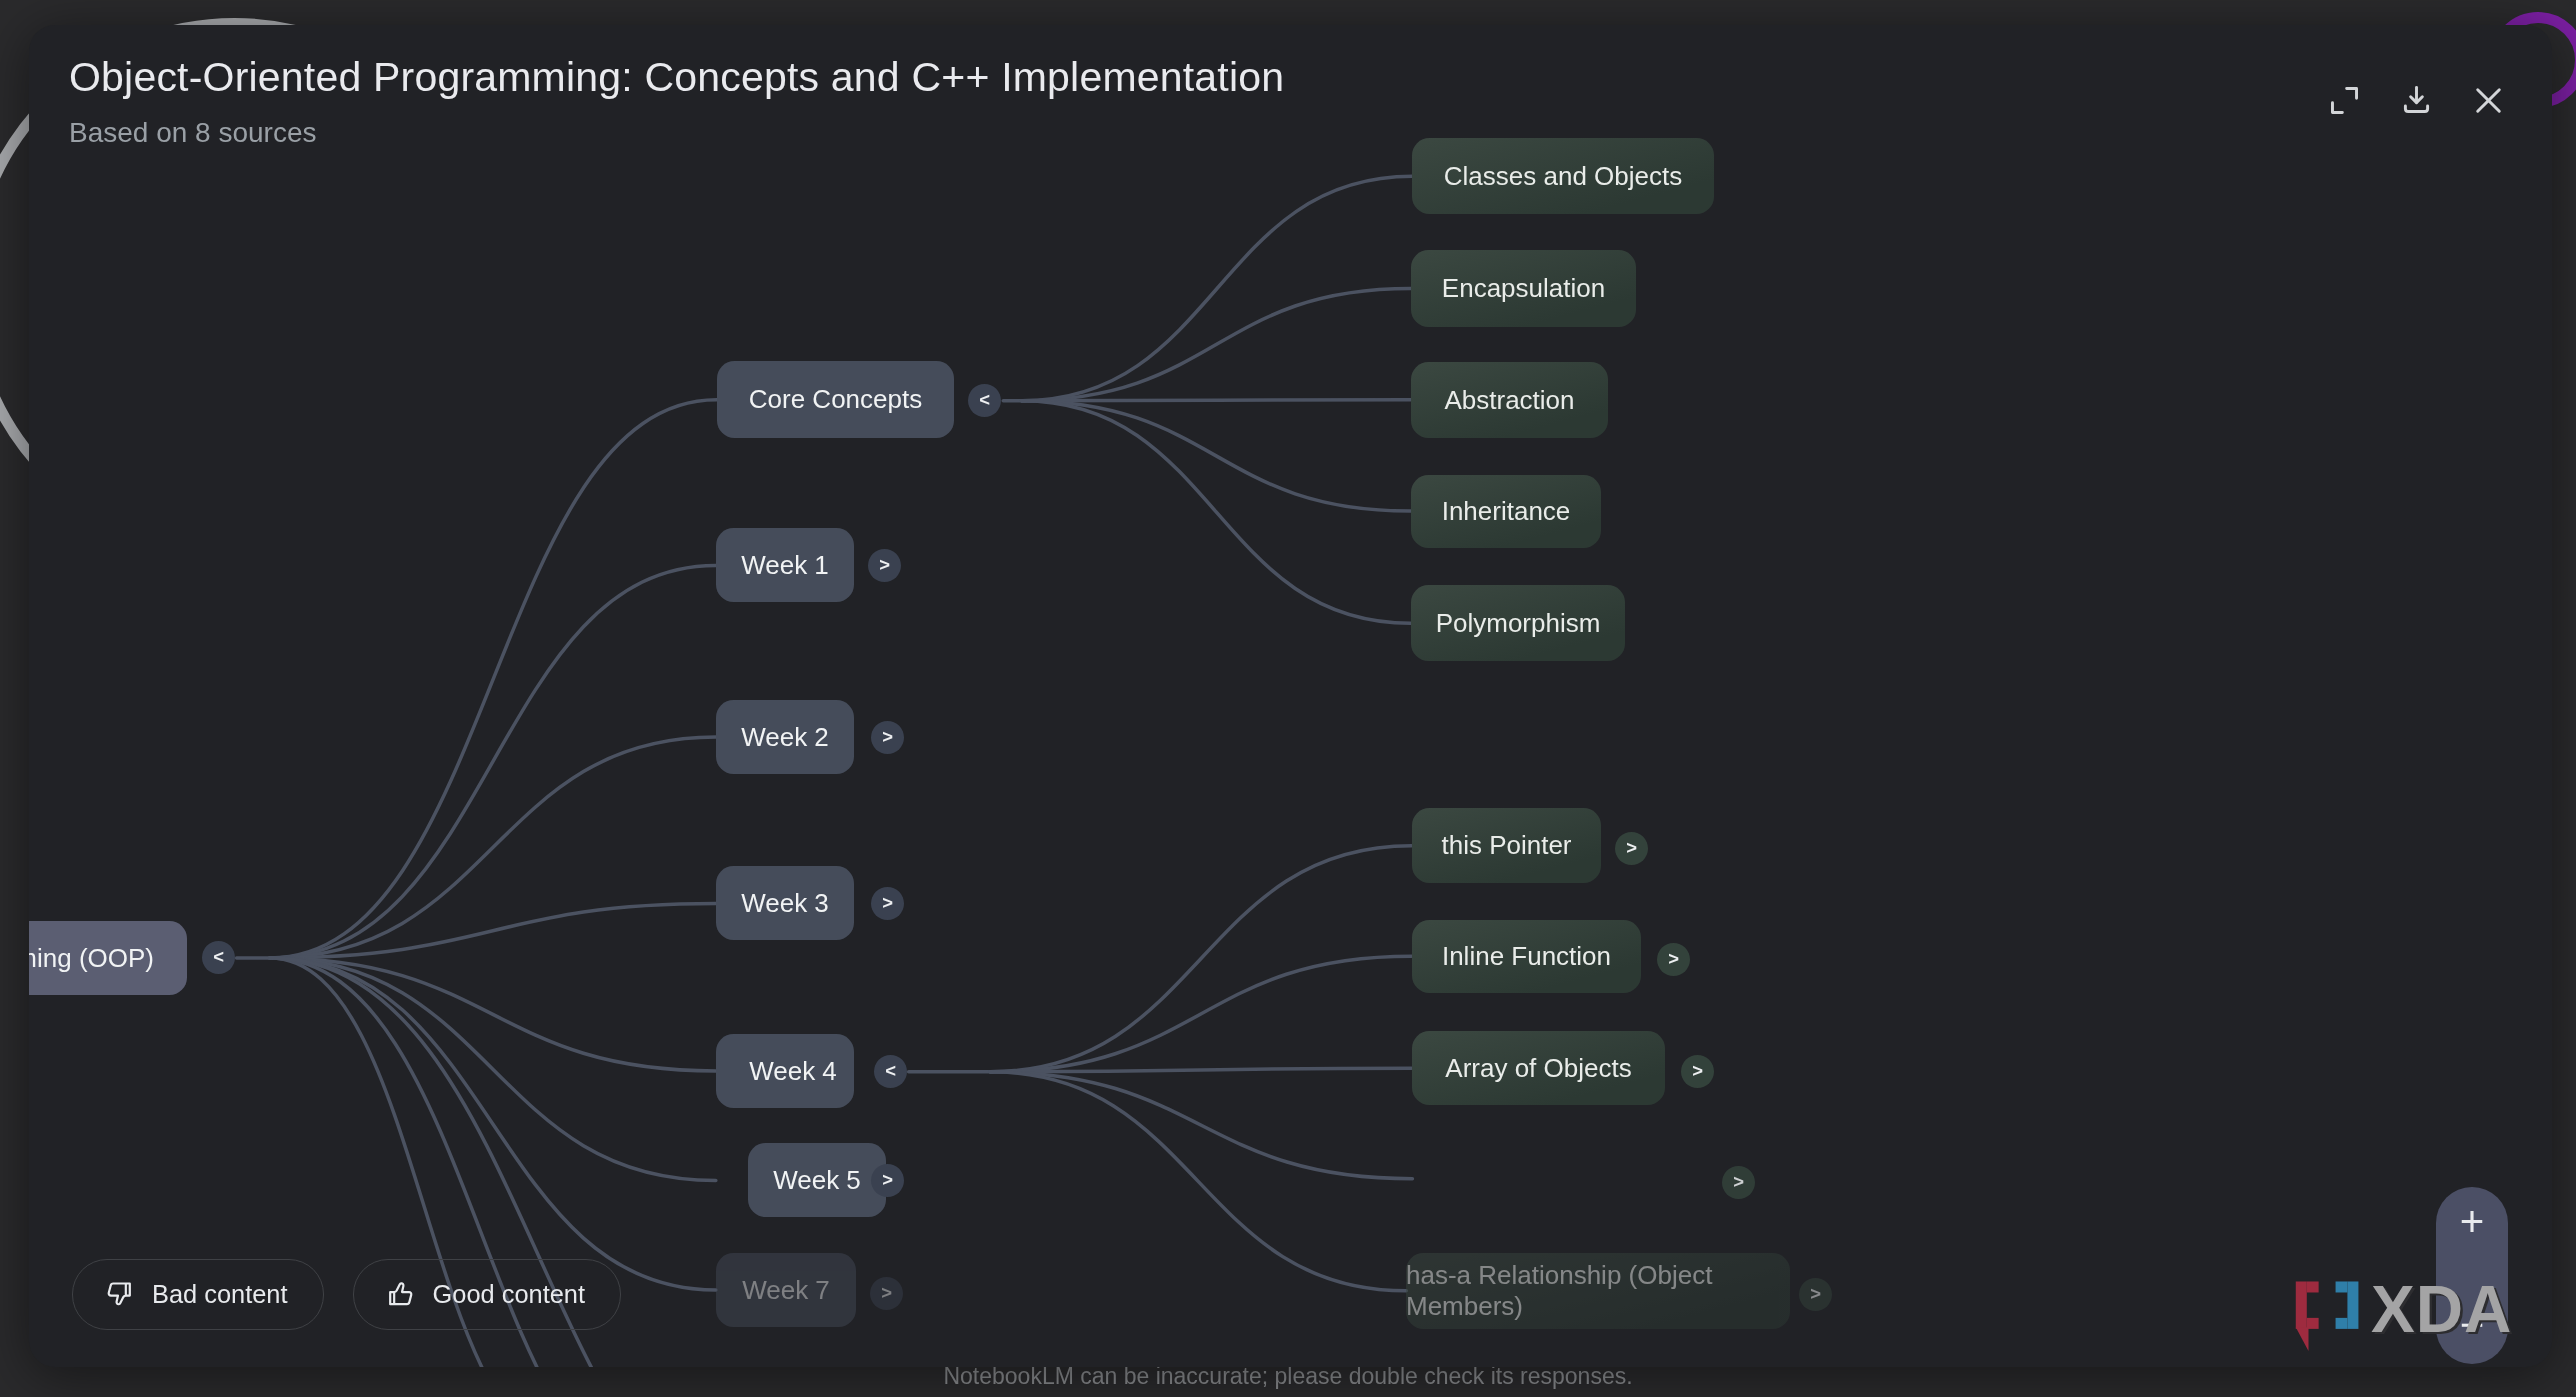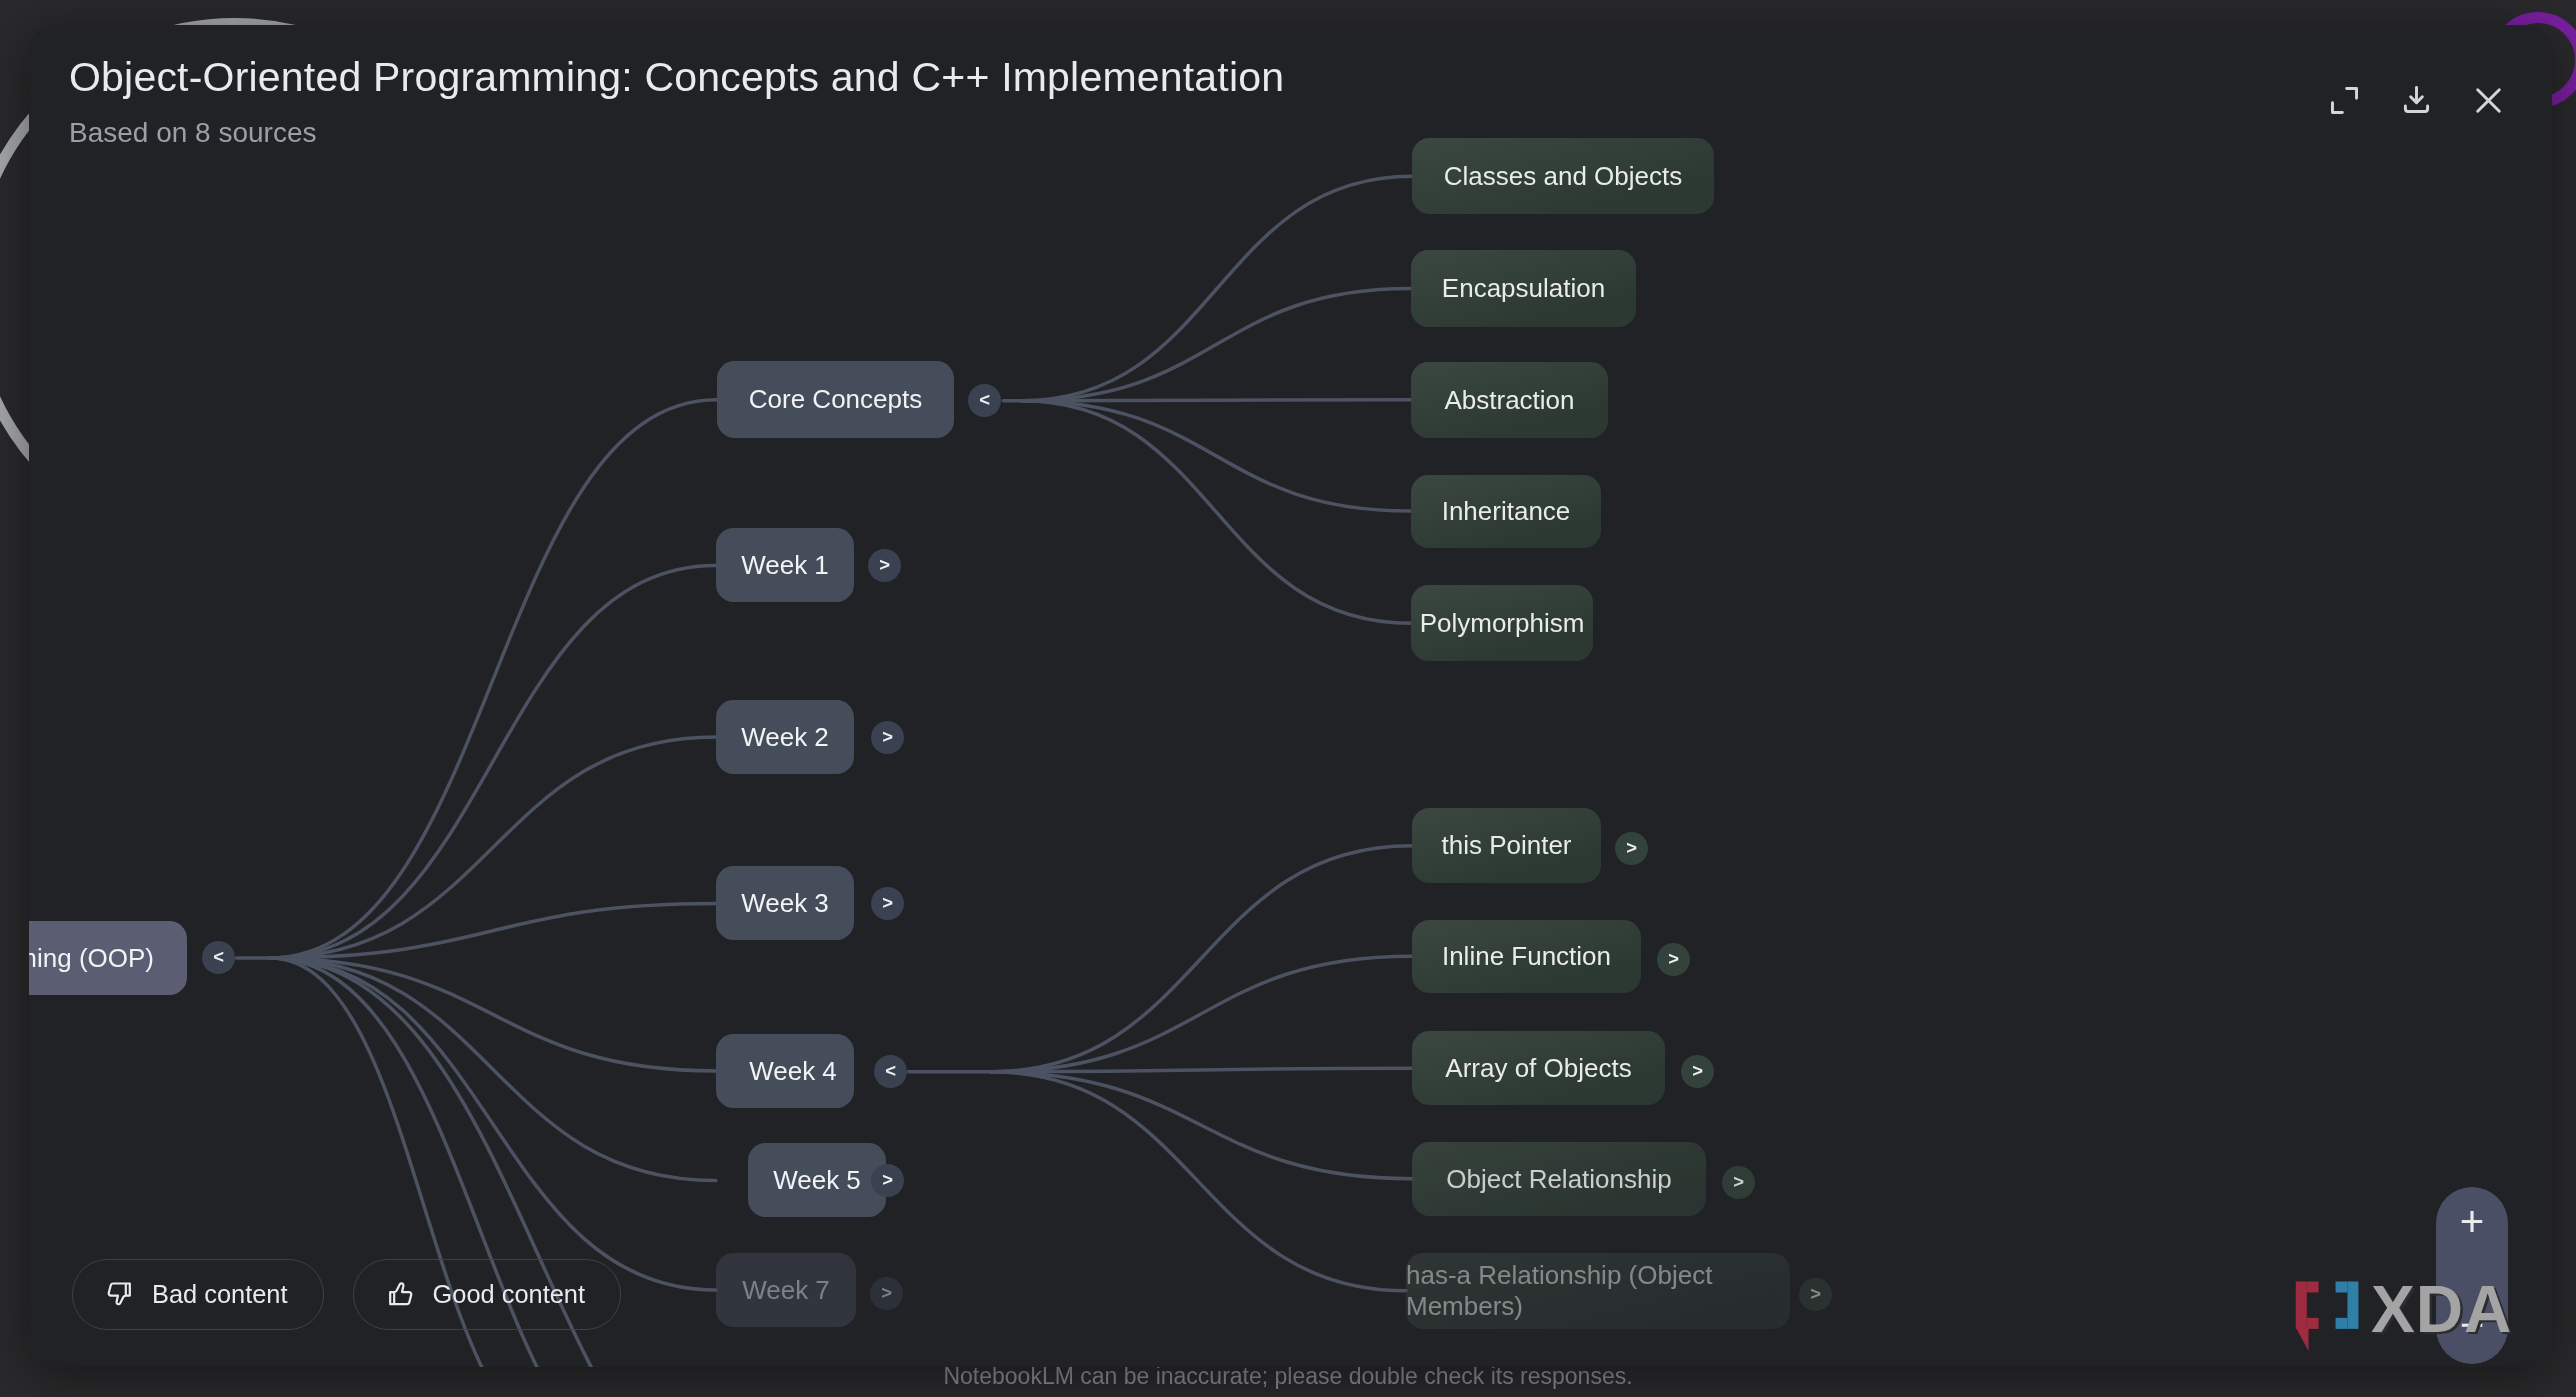--- a/index.html
+++ b/index.html
@@ -190,28 +190,27 @@
       <div class="node slate" style="left: 716px; top: 1034px; width: 138px; height: 74px; padding-left: 16px;">Week 4</div>
       <div class="nbtn slate" style="left: 874px; top: 1055px;">&lt;</div>
       <div class="node slate" style="left: 716px; top: 1143px; width: 138px; height: 74px; margin-left: 32px;">Week 5</div>
       <div class="nbtn slate" style="left: 871px; top: 1164px;">&gt;</div>
       <div class="node slate" style="left: 716px; top: 1253px; width: 140px; height: 74px; opacity: 0.45;">Week 7</div>
       <div class="nbtn slate" style="left: 870px; top: 1277px; opacity: 0.45;">&gt;</div>
       <div class="node green" style="left: 1412px; top: 138px; width: 302px; height: 76px;">Classes and Objects</div>
       <div class="node green" style="left: 1411px; top: 250px; width: 225px; height: 77px; text-align: right;">Encapsulation</div>
       <div class="node green" style="left: 1411px; top: 362px; width: 197px; height: 76px;">Abstraction</div>
       <div class="node green" style="left: 1411px; top: 475px; width: 190px; height: 73px;">Inheritance</div>
-      <div class="node green" style="left: 1411px; top: 585px; width: 182px; height: 76px; text-align: center;">Polymorphism</div>
+      <div class="node green" style="left: 1411px; top: 585px; width: 214px; height: 76px; text-align: center;">Polymorphism</div>
       <div class="node green" style="left: 1412px; top: 808px; width: 189px; height: 75px;">this Pointer</div>
       <div class="nbtn green" style="left: 1615px; top: 832px;">&gt;</div>
       <div class="node green" style="left: 1412px; top: 920px; width: 229px; height: 73px;">Inline Function</div>
       <div class="nbtn green" style="left: 1657px; top: 943px;">&gt;</div>
       <div class="node green" style="left: 1412px; top: 1031px; width: 253px; height: 74px;">Array of Objects</div>
       <div class="nbtn green" style="left: 1681px; top: 1055px;">&gt;</div>
-      <div class="node green" style="left: 1412px; top: 1142px; width: 294px; height: 74px; opacity: 0.85;">Object Relationship</div>
       <div class="nbtn green" style="left: 1722px; top: 1166px; opacity: 0.85;">&gt;</div>
       <div class="node green" style="left: 1406px; top: 1253px; width: 384px; height: 76px; opacity: 0.5;">has-a Relationship (Object Members)</div>
       <div class="nbtn green" style="left: 1799px; top: 1278px; opacity: 0.5;">&gt;</div>
     </div>
 </div>
 
 <div class="disclaimer">NotebookLM can be inaccurate; please double check its responses.</div>
 
 
 </body></html>

